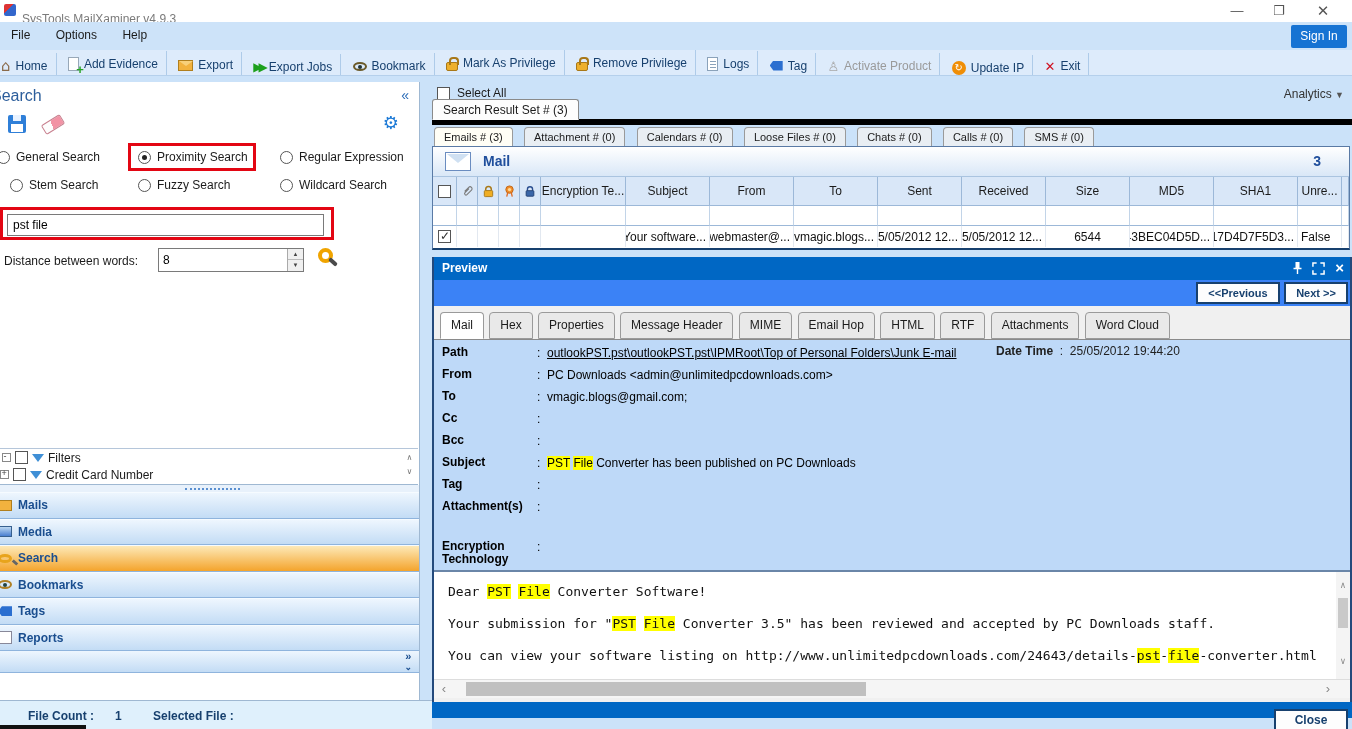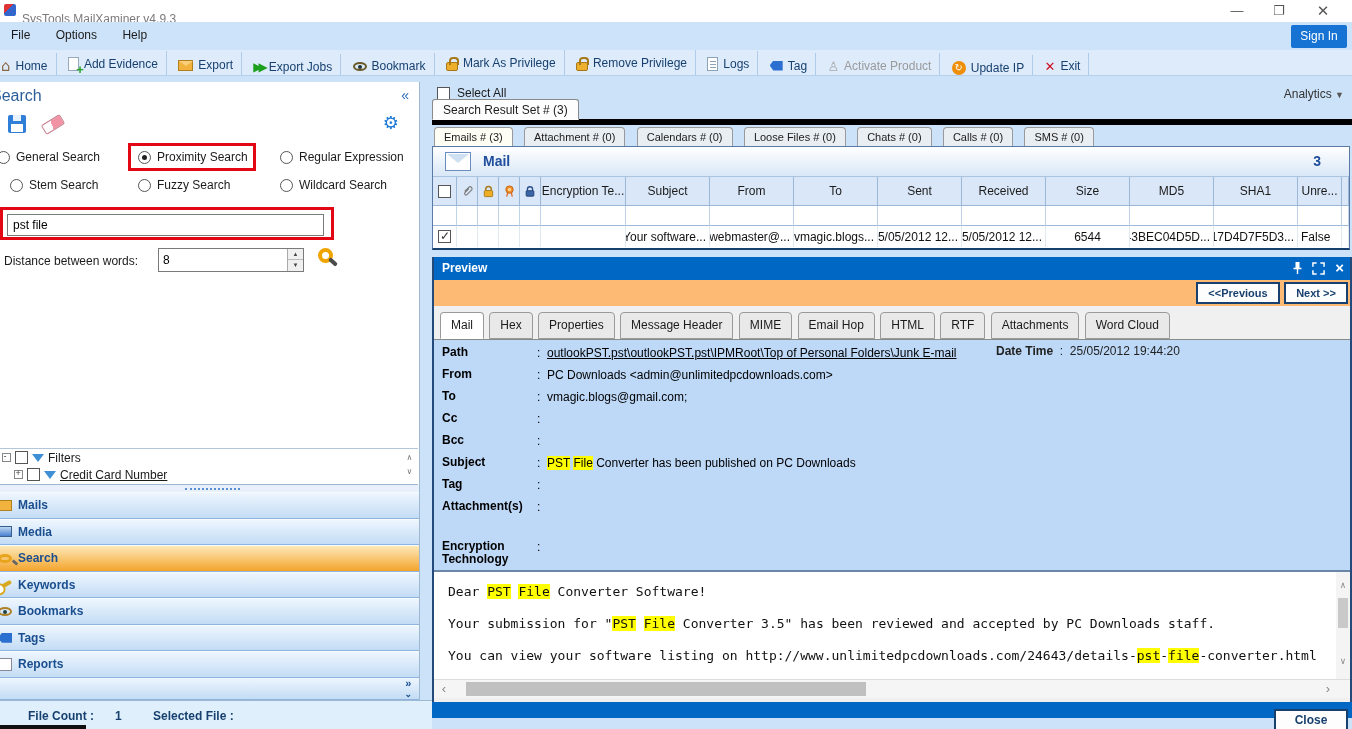--- a/index.html
+++ b/index.html
@@ -157,21 +157,21 @@
   .c0{width:24px;} .c1,.c2,.c3,.c4{width:21px;} .c5{width:85px;} .c6,.c7,.c8,.c9,.c10,.c11,.c12,.c13{width:84px;} .c14{width:44px;} .cfill{flex:1;}
   .tdata .c14 { justify-content:flex-start; } .tdata .c11 { justify-content:center; }
 
   
   .preview { position:absolute; left:432px; top:257px; width:920px; height:445px;
      border-left:2px solid #244a7c; border-right:2px solid #244a7c; background:#f0f0f0; }
   .pv-head { height:23px; background:#0067c4; position:relative; }
   .pv-head .pt { position:absolute; left:8px; top:4px; color:#fff; font-size:12px; font-weight:bold; }
   .pv-icons { position:absolute; right:6px; top:3px; display:flex; gap:10px; align-items:center; }
   .pv-icons .x { color:#fff; font-size:15px; font-weight:bold; line-height:16px; }
-  .pv-btnrow { height:26px; background:#fdba74; position:relative; }
+  .pv-btnrow { height:26px; background:#3b82f6; position:relative; }
   .pv-btn { position:absolute; top:2px; height:22px; background:#fdfdfd; border:2px solid #17406e;
      color:#17406e; font-weight:bold; font-size:11px; text-align:center; line-height:18px; }
   .pv-prev { right:70px; width:84px; } .pv-next { right:2px; width:64px; }
   .pv-tabs { height:33px; padding:6px 0 0 6px; background:#f0f0f0; white-space:nowrap; }
   .pv-tab { display:inline-block; height:27px; line-height:25px; padding:0 10px; margin-right:2px; font-size:12px;
      background:#e9e9e9; border:1px solid #9a9a9a; border-radius:4px 4px 0 0; color:#1b1b1b; position:relative; }
   .pv-tab.active { background:#fff; border-bottom:1px solid #fff; z-index:2; }
   .pv-fields { height:233px; background:#bed9f8; border-top:1px solid #8a8a8a; border-bottom:2px solid #6a86a8;
      position:relative; padding-top:2px; overflow:hidden; }
   .frow { display:flex; align-items:flex-start; font-size:12px; }
@@ -321,21 +321,21 @@
     </div>
     <span class="i-magnifier"></span>
 
     <div class="filters-box">
       <div class="tree-row" style="padding-left:2px;">
         <span class="treebox tb-minus"></span>
         <span class="cb"></span>
         <span class="i-funnel"></span>
         <span>Filters</span>
       </div>
-      <div class="tree-row" style="padding-left:14px;text-decoration:underline;">
+      <div class="tree-row" style="">
         <span class="treebox tb-plus"></span>
         <span class="cb"></span>
         <span class="i-funnel"></span>
         <span>Credit Card Number</span>
       </div>
       <div class="vscroll-mini">∧<br>∨</div>
     </div>
     <div class="splitter"></div>
 
     <div class="nav">
@@ -343,24 +343,20 @@
           <span class="nicon n-env"></span>
           <span>Mails</span>
         </div>
       <div class="navitem">
           <span class="nicon n-media"></span>
           <span>Media</span>
         </div>
       <div class="navitem active">
           <span class="nicon n-search"></span>
           <span>Search</span>
-        </div>
-      <div class="navitem">
-          <span class="nicon n-key"></span>
-          <span>Keywords</span>
         </div>
       <div class="navitem">
           <span class="nicon n-eye"></span>
           <span>Bookmarks</span>
         </div>
       <div class="navitem">
           <span class="nicon n-tag"></span>
           <span>Tags</span>
         </div>
       <div class="navitem">

